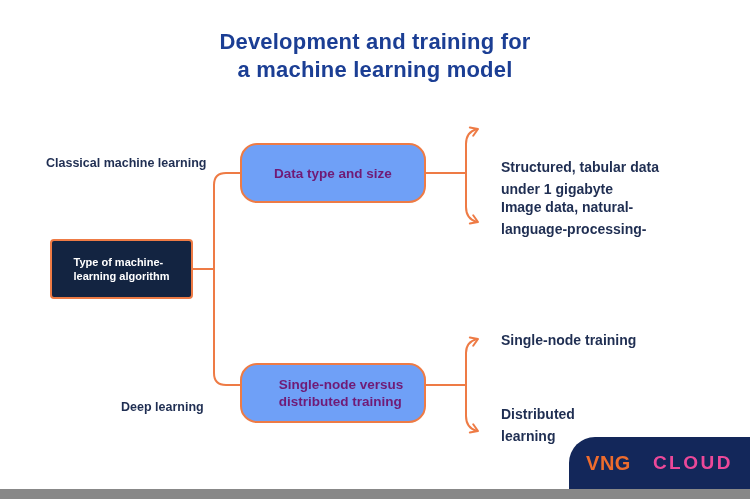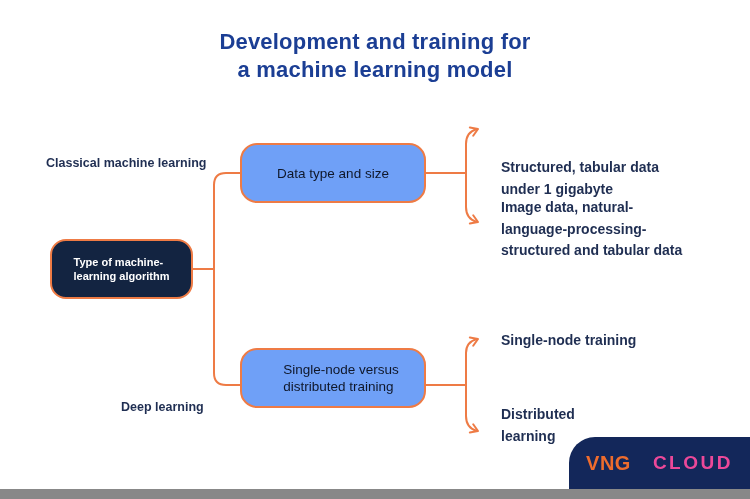--- a/index.html
+++ b/index.html
@@ -10,32 +10,32 @@
   .title{
     position:absolute;left:0;top:28px;width:750px;text-align:center;
     color:var(--title-blue);font-size:22px;font-weight:800;line-height:28px;
     letter-spacing:.2px;
   }
   .connector-svg{position:absolute;left:0;top:0;}
   .connector-svg path{stroke:var(--accent-orange);stroke-width:2;fill:none;
     stroke-linecap:round;stroke-linejoin:round;}
   .root-node{
     position:absolute;left:50px;top:239px;width:143px;height:60px;
-    background:var(--navy);border:2px solid var(--accent-orange);border-radius:16px;
+    background:var(--navy);border:2px solid var(--accent-orange);border-radius:4px;
     display:flex;align-items:center;justify-content:center;box-sizing:border-box;
     color:#ffffff;font-size:11px;font-weight:700;line-height:14px;text-align:left;
   }
   .decision-node{
     position:absolute;left:240px;width:186px;height:60px;
     background:var(--node-blue);border:2px solid var(--accent-orange);border-radius:17px;
     display:flex;align-items:center;justify-content:center;box-sizing:border-box;
-    color:#0f172a;font-size:13.5px;font-weight:400;line-height:17px;text-align:left;
+    color:#701a75;font-size:13.5px;font-weight:700;line-height:17px;text-align:left;
   }
   .node-top{top:143px;}
-  .node-bottom{top:348px;padding-left:16px;}
+  .node-bottom{top:363px;padding-left:16px;}
   .branch-label{
     position:absolute;color:var(--text-navy);font-size:12.5px;font-weight:700;
     white-space:nowrap;
   }
   .label-classical{left:46px;top:156px;}
   .label-deep{left:121px;top:400px;}
   .leaf{
     position:absolute;left:501px;color:var(--text-navy);
     font-size:14px;font-weight:700;line-height:21.5px;white-space:nowrap;
   }
@@ -106,21 +106,20 @@
   </div>
 
   <div class="leaf leaf-1">
     <span class="line">Structured, tabular data</span>
     <span class="line">under 1 gigabyte</span>
   </div>
 
   <div class="leaf leaf-2">
     <span class="line">Image data, natural-</span>
     <span class="line">language-processing-</span>
-    <span class="line">structured and tabular data</span>
   </div>
 
   <div class="leaf leaf-3">
     <span class="line">Single-node training</span>
   </div>
 
   <div class="leaf leaf-4">
     <span class="line">Distributed</span>
     <span class="line">learning</span>
   </div>

